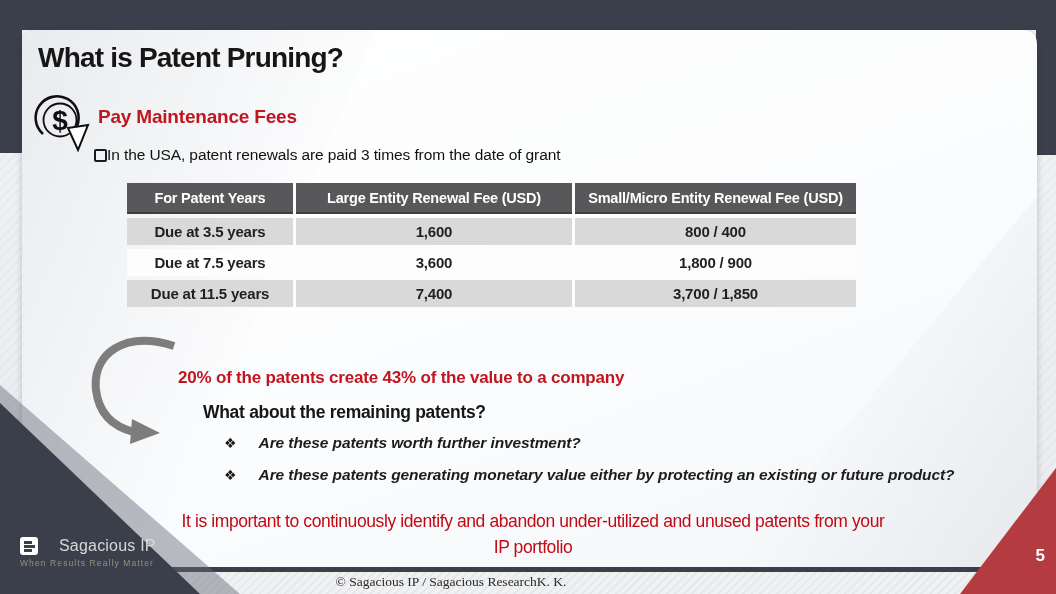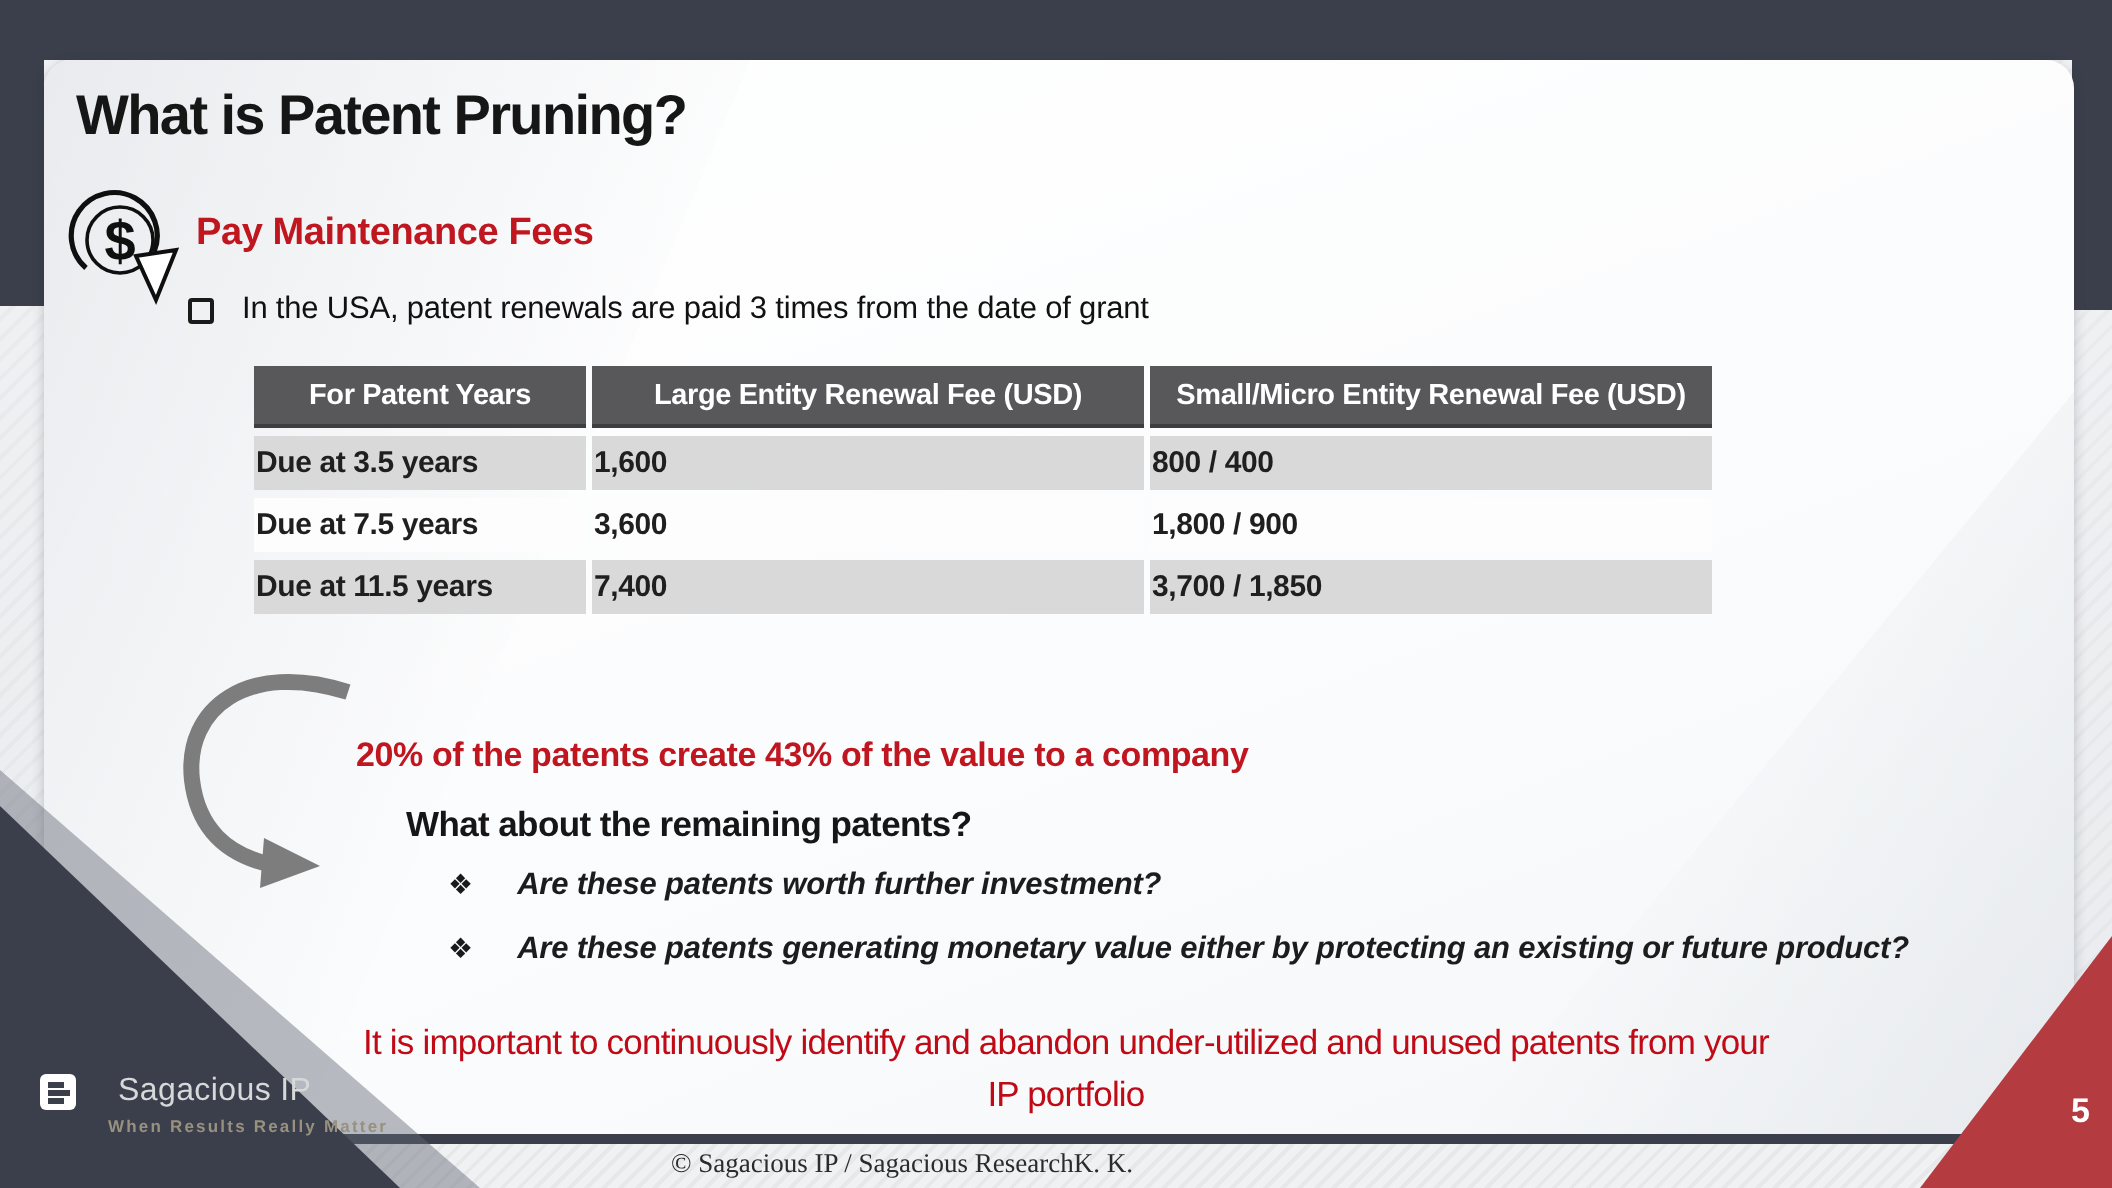--- a/index.html
+++ b/index.html
@@ -26,29 +26,29 @@
     clip-path:polygon(0 0,58% 0,20% 100%,0 100%);pointer-events:none;}
   .sheen2{position:absolute;right:0;bottom:0;width:45%;height:70%;
     background:linear-gradient(295deg, rgba(208,212,219,.4) 0%, rgba(255,255,255,0) 50%);
     clip-path:polygon(100% 0,100% 100%,30% 100%);pointer-events:none;}
   .title{position:absolute;left:16px;top:12px;font-size:28px;font-weight:800;
     color:#161616;letter-spacing:-0.8px;}
   
   .dollar-icon{position:absolute;left:8px;top:62px;width:64px;height:68px;}
   .section-heading{position:absolute;left:76px;top:76px;font-size:19px;font-weight:800;
     color:#c0161f;letter-spacing:-0.2px;}
-  .check-row{position:absolute;left:72px;top:116px;display:flex;align-items:center;gap:14px;}
+  .check-row{position:absolute;left:72px;top:116px;display:flex;align-items:center;}
   .check-glyph{width:13px;height:13px;border:2px solid #1a1a1a;border-radius:2px;background:transparent;flex:0 0 auto;}
   .check-text{font-size:15.5px;color:#111;font-weight:500;letter-spacing:-0.1px;}
   
   .fees{position:absolute;left:102px;top:149px;border-collapse:separate;border-spacing:3px 4px;}
   .fees th{width:166px;height:31px;background:#58585a;color:#fff;font-size:14.5px;
     font-weight:700;text-align:center;letter-spacing:-0.2px;border-bottom:2px solid #3e3e40;}
   .fees th.w2{width:276px;margin-top:48px;} .fees th.w3{width:281px;}
-  .fees td{height:27px;font-size:15px;font-weight:700;color:#1f1f1f;text-align:left;letter-spacing:-0.2px;}
+  .fees td{height:27px;font-size:15px;font-weight:700;color:#1f1f1f;text-align:center;letter-spacing:-0.2px;}
   .fees tr.alt td{background:#d9d9d9;}
   .fees tr.plain td{background:#fdfdfe;}
   
   .curve-arrow{position:absolute;left:64px;top:302px;width:92px;height:112px;}
   .stat-line{position:absolute;left:156px;top:338px;font-size:17px;font-weight:800;color:#c0161f;letter-spacing:-0.2px;}
   .question{position:absolute;left:181px;top:372px;font-size:17.5px;font-weight:800;color:#161616;letter-spacing:-0.3px;}
   .bullet-item{position:absolute;display:flex;gap:22px;align-items:baseline;}
   .bullet-1{left:202px;top:404px;} .bullet-2{left:202px;top:436px;}
   .bullet-glyph{font-size:14px;color:#1a1a1a;flex:0 0 auto;}
   .bullet-text{font-size:15.5px;font-style:italic;font-weight:600;color:#1c1c1c;letter-spacing:-0.1px;}
@@ -66,21 +66,21 @@
   .tri-navy{position:absolute;left:0;top:0;width:200px;height:594px;
     background:#3a3f4b;clip-path:polygon(0 403px,200px 594px,0 594px);}
   .tri-red{position:absolute;right:0;top:0;width:1056px;height:594px;
     background:#b43b40;clip-path:polygon(1056px 468px,1056px 594px,960px 594px);}
   .page-number{position:absolute;right:11px;top:546px;font-size:17px;font-weight:700;color:#fff;}
   
   .brand{position:absolute;left:20px;top:537px;}
   .brand-row{display:flex;align-items:center;gap:21px;}
   .brand-mark{width:18px;height:18px;background:#fff;border-radius:3px;display:flex;align-items:center;justify-content:center;}
   .brand-name{font-size:16px;color:#d6d8da;font-weight:400;letter-spacing:0.2px;}
-  .brand-tagline{margin-top:3px;font-size:8.5px;letter-spacing:1.1px;color:#98917f;font-weight:700;margin-left:34px;}
+  .brand-tagline{margin-top:3px;font-size:8.5px;letter-spacing:1.1px;color:#98917f;font-weight:400;}
 </style>
 </head>
 <body>
 
 <div class="stage">
 
   <div class="top-band"></div>
   <div class="notch-left"></div>
   <div class="notch-right"></div>
 

